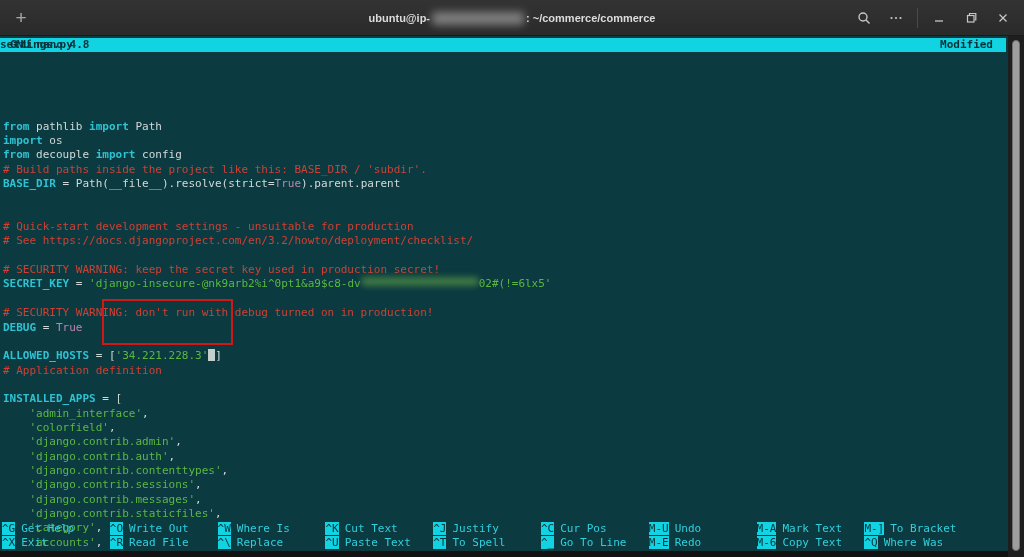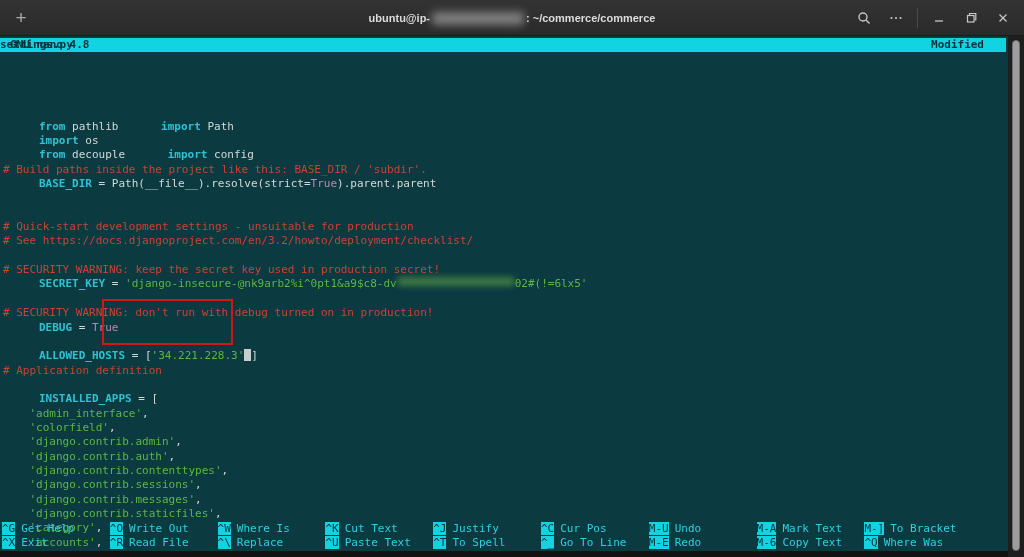--- a/index.html
+++ b/index.html
@@ -32,26 +32,26 @@
   .terminal {
     position:absolute; top:36px; left:0; width:1024px; height:521px;
     background:#0b3a41; font-size:11px; line-height:14.35px;
   }
   .nanobar {
     position:absolute; top:2px; left:0; width:1006px; height:14px;
     background:#12d3e2; color:#06333a; font-weight:bold;
   }
   .nanobar .nb-left { position:absolute; left:10px; top:0; }
   .nanobar .nb-center { position:absolute; left:0; width:100%; text-align:left; top:0; }
-  .nanobar .nb-right { position:absolute; right:22px; top:0; }
+  .nanobar .nb-right { position:absolute; right:13px; top:0; }
 
   #code { position:absolute; top:55px; left:3px; width:1000px; white-space:pre; }
   #code .line { height:14.35px; }
   .seg-d { color:#d2dad8; }
-  .seg-k { color:#2fc2d2; font-weight:bold;margin-left:36px; }
+  .seg-k { color:#2fc2d2; font-weight:bold; }
   .seg-c { color:#ce4134; font-weight:normal; }
   .seg-s { color:#5db742; font-weight:normal; }
   .seg-b { color:#bd85b5; font-weight:normal; }
   .seg-cursor { display:inline-block; width:7px; height:12px; background:#c4cecc; vertical-align:-2px; }
   .seg-rg { display:inline-block; width:118px; height:9px; border-radius:4px; background:#3f7a44;
     filter:blur(3px); vertical-align:1px; }
 
   .annotation-box { position:absolute; left:102px; top:263px; width:131px; height:46px;
     border:2px solid #d01818; }
 

